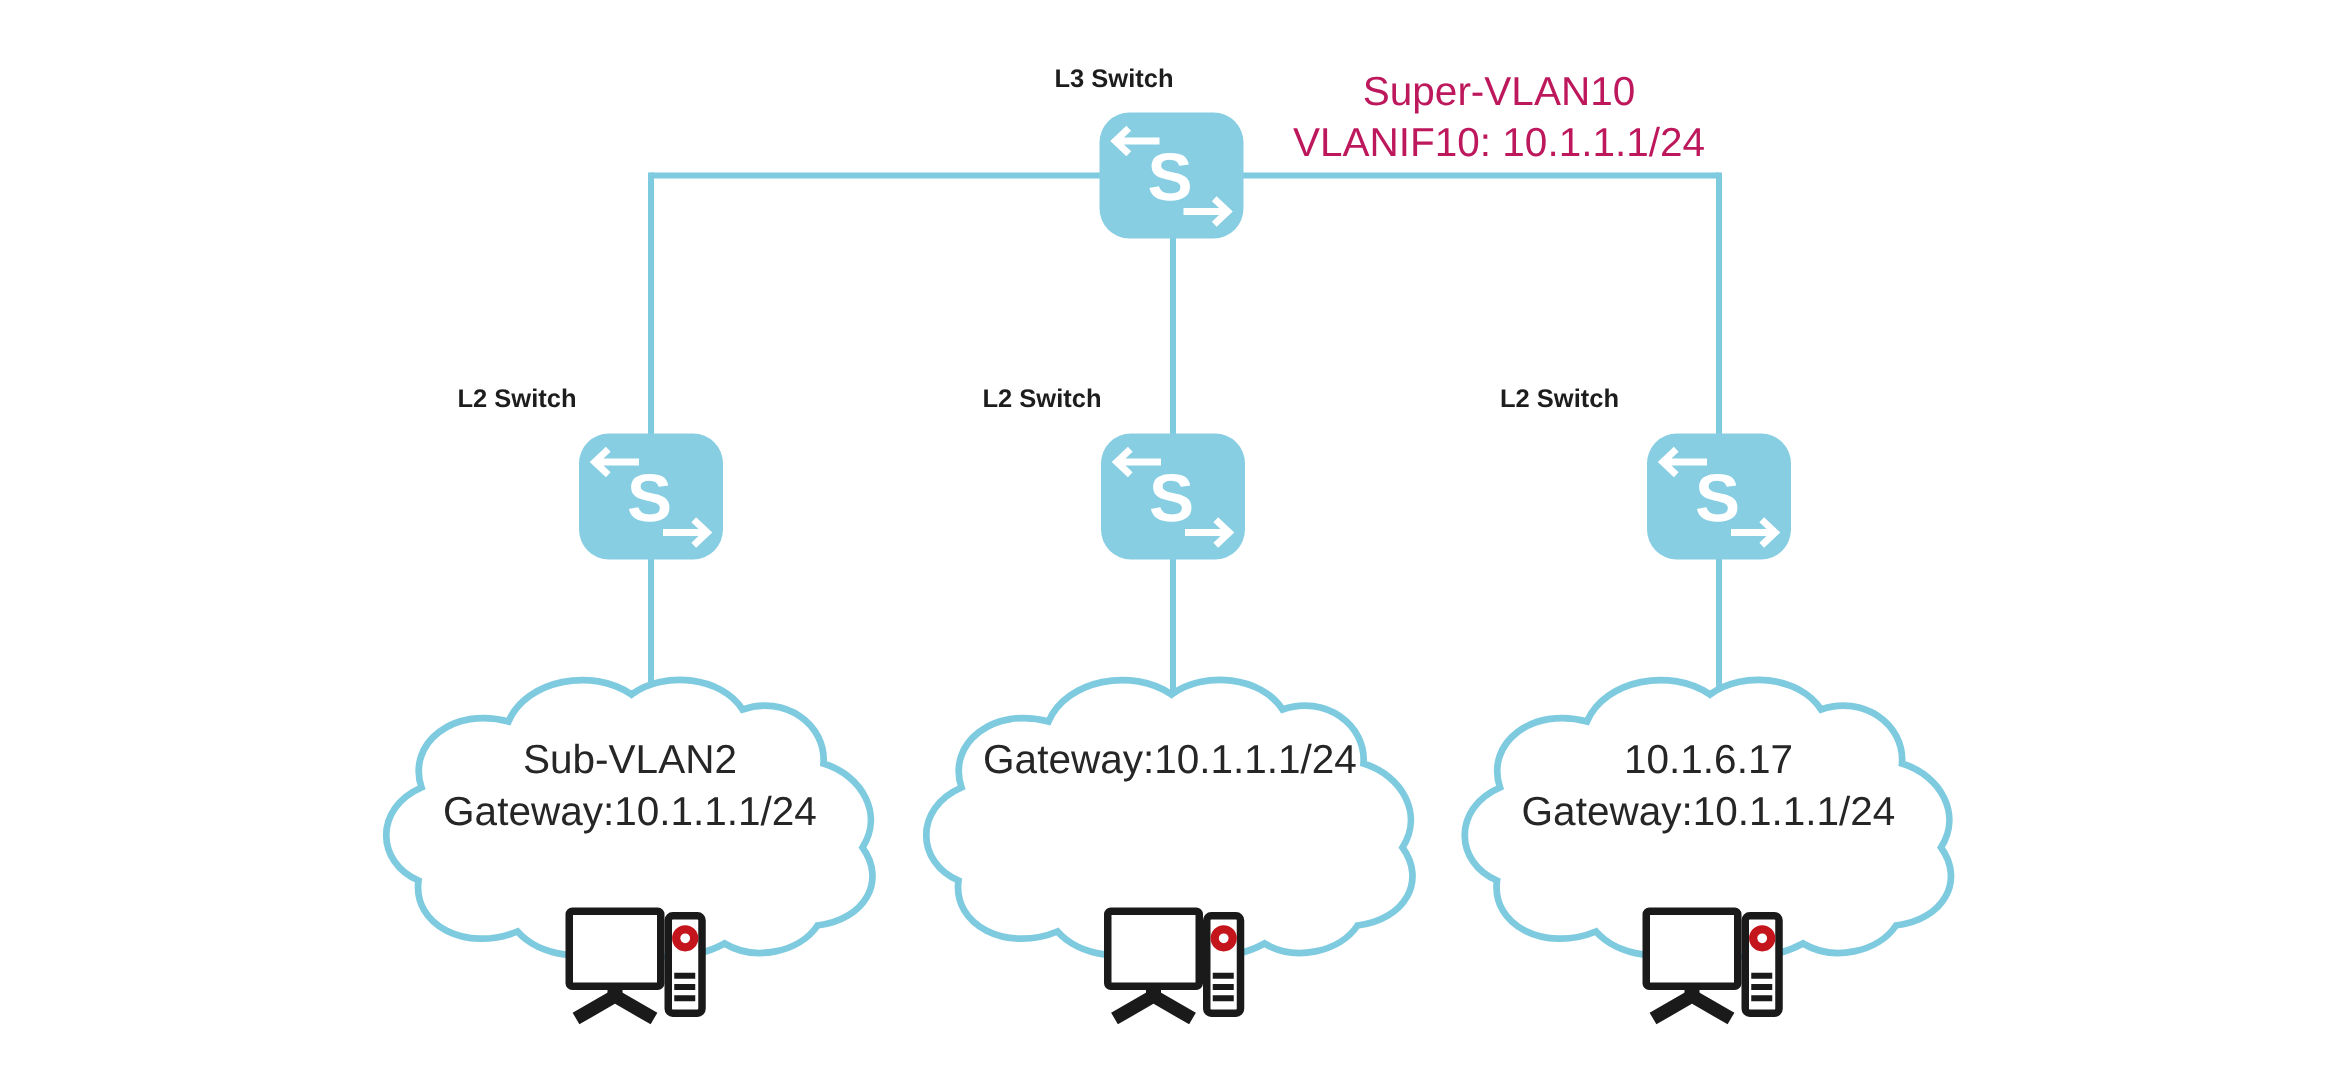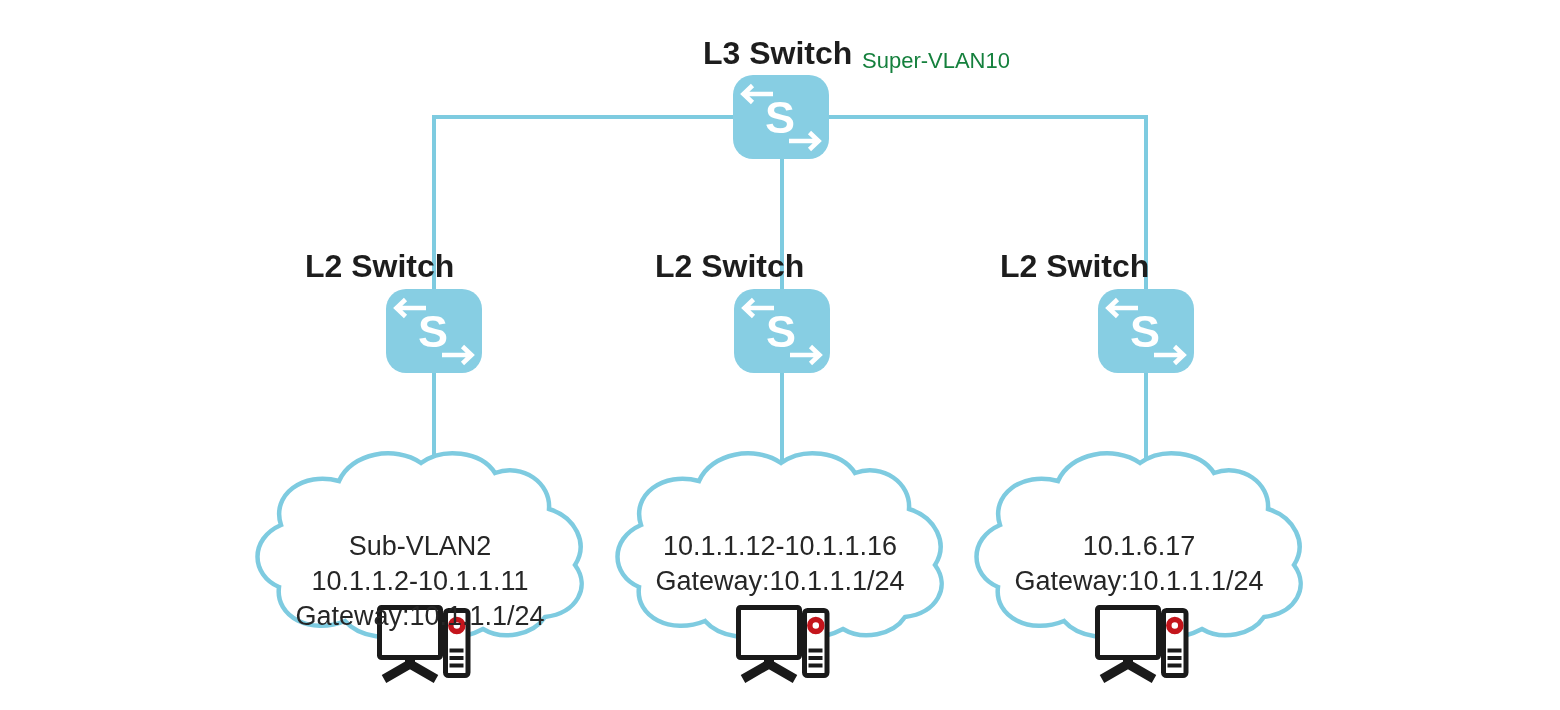--- a/index.html
+++ b/index.html
@@ -2,27 +2,27 @@
 <html><head>
 <meta charset="utf-8">
 <style>
   html,body{margin:0;padding:0;background:#fff;}
   .stage{
     position:relative;width:1560px;height:710px;background:#ffffff;
     font-family:"Liberation Sans",sans-serif;overflow:hidden;
   }
   .stage svg{position:absolute;left:0;top:0;}
   .lbl{
-    position:absolute;font-size:32px;color:#262626;white-space:nowrap;line-height:30px;
+    position:absolute;font-size:17px;color:#262626;white-space:nowrap;line-height:30px;
   }
   .lbl.bold{font-weight:700;color:#1d1d1d;}
-  .note{position:absolute;font-size:22px;color:#15803d;line-height:34px;white-space:nowrap;text-align:center;}
+  .note{position:absolute;font-size:27px;color:#be185d;line-height:34px;white-space:nowrap;text-align:center;}
   .cloud-text{
     position:absolute;width:320px;text-align:center;
-    font-size:27px;line-height:35px;color:#262626;margin-top:40px;
+    font-size:27px;line-height:35px;color:#262626;
   }
   .link{stroke:#7ecbe0;stroke-width:4;fill:none;}
   .cloud{fill:#ffffff;stroke:#7ecbe0;stroke-width:4.5;}
   .swbox{fill:#87cee3;}
   .swarrow{stroke:#ffffff;stroke-width:4.6;fill:none;stroke-linecap:butt;}
   .sws{fill:#ffffff;font-family:"Liberation Sans",sans-serif;font-size:45px;font-weight:700;text-anchor:middle;}
   .pc-stroke{fill:#ffffff;stroke:#1a1a1a;stroke-width:5;}
   .pc-fill{fill:#1a1a1a;}
   .pc-red{fill:none;stroke:#c4151c;stroke-width:5.5;}
 </style>
@@ -107,33 +107,32 @@
       <rect class="pc-fill" x="72.5" y="43.5" width="14" height="4"></rect>
       <rect class="pc-fill" x="72.5" y="51" width="14" height="4"></rect>
       <rect class="pc-fill" x="72.5" y="58.5" width="14" height="4"></rect>
     </g>
   </svg>
 
   <div class="lbl bold" style="left:703px;top:38px">L3 Switch</div>
 
   <div class="note" style="left:862px;top:44px">
     <div>Super-VLAN10</div>
+    <div>VLANIF10: 10.1.1.1/24</div>
   </div>
 
   <div class="lbl bold" style="left:305px;top:251px">L2 Switch</div>
   <div class="lbl bold" style="left:655px;top:251px">L2 Switch</div>
   <div class="lbl bold" style="left:1000px;top:251px">L2 Switch</div>
 
   <div class="cloud-text" style="left:260px;top:489px">
     <div>Sub-VLAN2</div>
-    <div>10.1.1.2-10.1.1.11</div>
     <div>Gateway:10.1.1.1/24</div>
   </div>
   <div class="cloud-text" style="left:620px;top:489px">
-    <div>10.1.1.12-10.1.1.16</div>
     <div>Gateway:10.1.1.1/24</div>
   </div>
   <div class="cloud-text" style="left:979px;top:489px">
     <div>10.1.6.17</div>
     <div>Gateway:10.1.1.1/24</div>
   </div>
 
 </div>
 
 </body></html>

